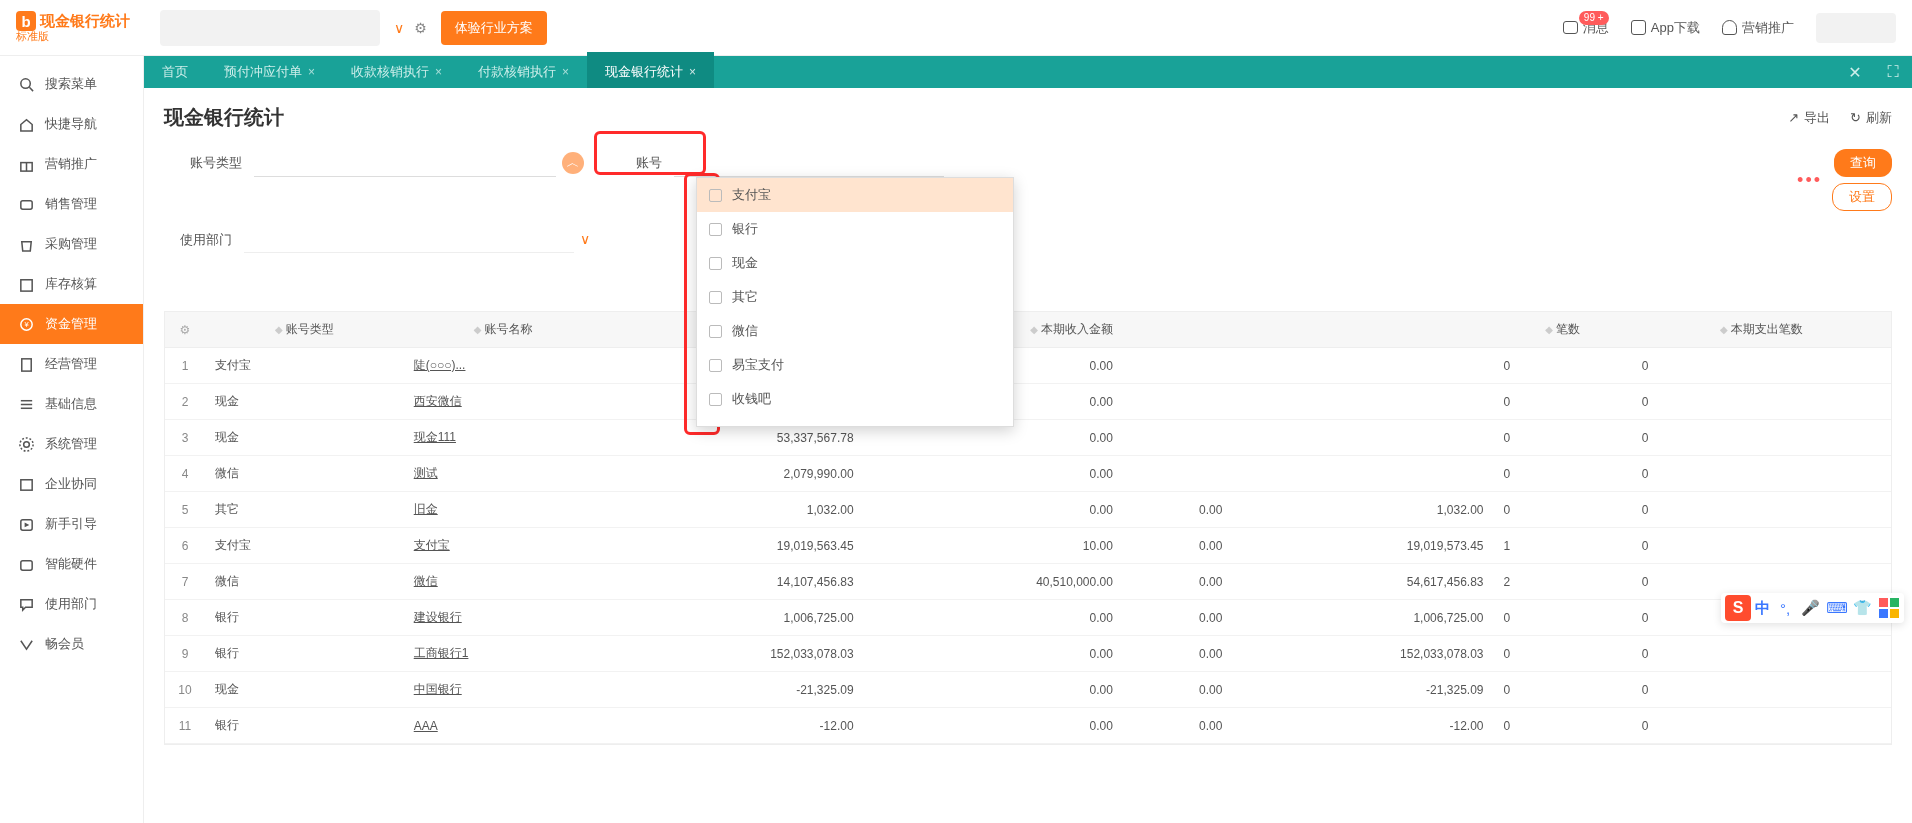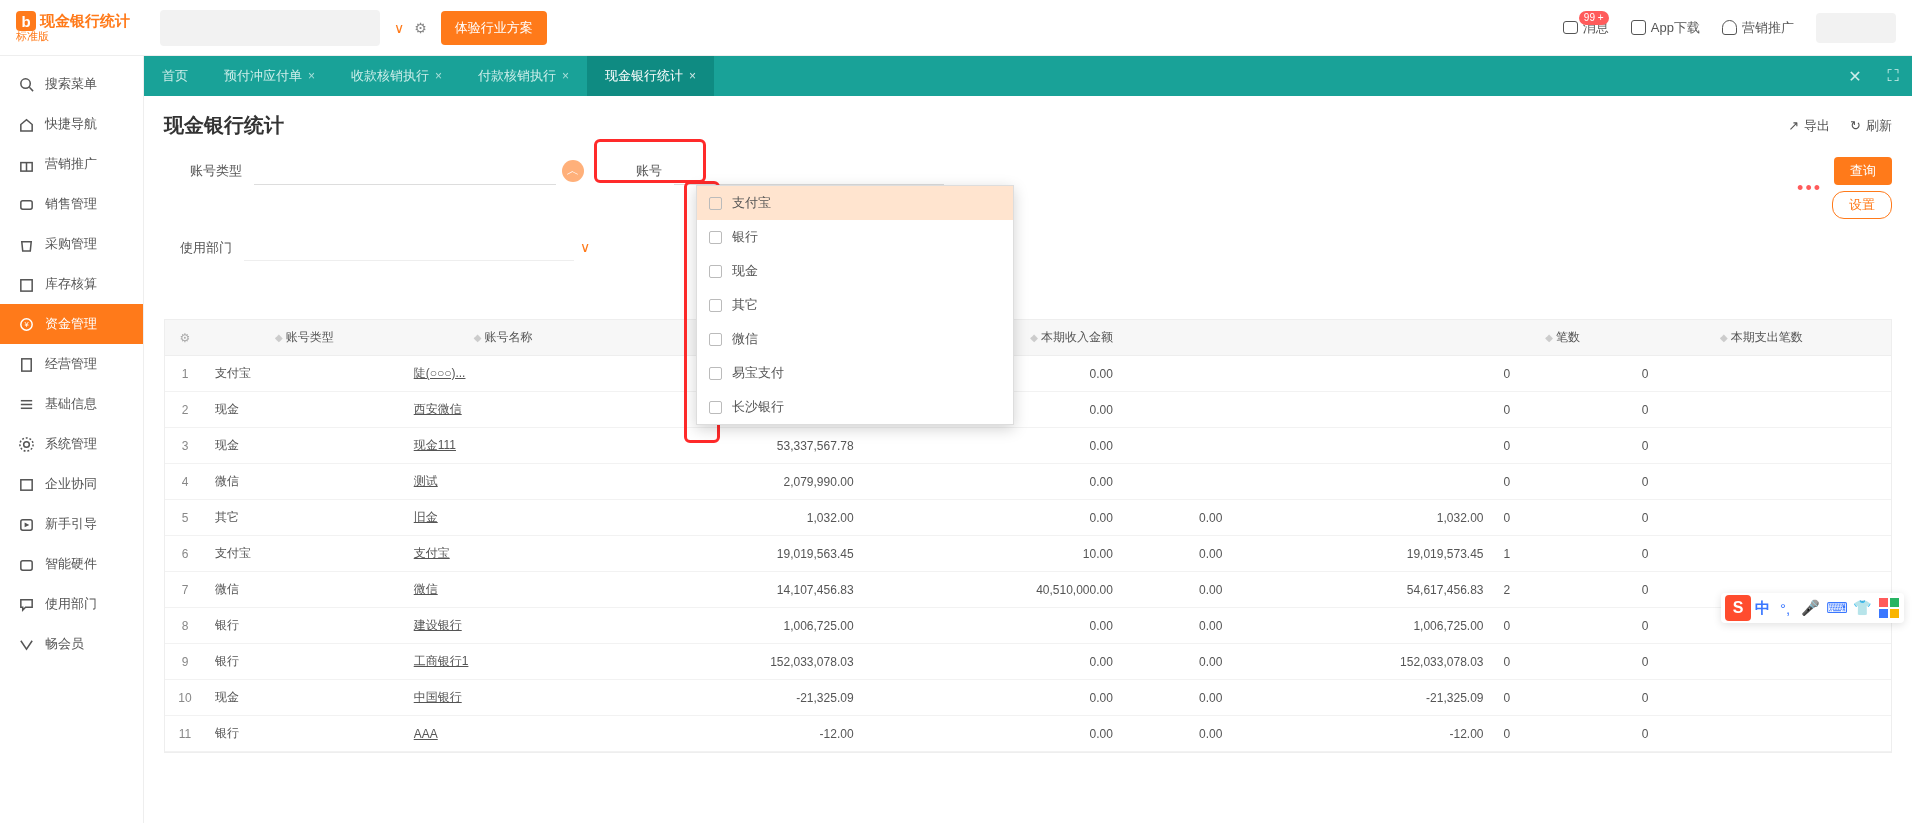--- a/index.html
+++ b/index.html
@@ -28,21 +28,21 @@
 .layout { display: flex; height: calc(100vh - 56px); }
 
 
 .sidebar { width: 144px; border-right: 1px solid #eee; padding-top: 8px; }
 .sidebar-item { display: flex; align-items: center; gap: 10px; padding: 11px 18px; color: #555; cursor: pointer; font-size: 13px; }
 .sidebar-item.active { background: #ff7a1a; color: #fff; }
 .side-icon { width: 17px; height: 17px; color: inherit; flex-shrink: 0; }
 
 
 .content { flex: 1; background: #f5f5f5; display: flex; flex-direction: column; }
-.tabs { background: #19a298; display: flex; align-items: center; height: 40px; }
+.tabs { background: #19a298; display: flex; align-items: center; height: 32px; }
 .tab { color: #cdeeea; padding: 0 18px; height: 40px; display: flex; align-items: center; gap: 6px; cursor: pointer; font-size: 13px; }
 .tab.active { background: #0f8b82; color: #fff; }
 .tab-close { font-size: 12px; opacity: .8; }
 .tabs-right { margin-left: auto; display: flex; }
 .tab-ctrl { width: 38px; height: 40px; display: flex; align-items: center; justify-content: center; color: #cdeeea; cursor: pointer; font-size: 16px; }
 
 
 .page { flex: 1; background: #fff; margin: 0; padding: 16px 20px 20px; overflow: auto; }
 .page-head { display: flex; align-items: center; }
 .page-title { font-size: 20px; font-weight: 600; color: #333; }
@@ -62,21 +62,21 @@
 .filter-col-label { width: 90px; text-align: right; padding-right: 12px; color: #555; font-size: 13px; }
 .filter-input { flex: 1; height: 28px; border: none; border-bottom: 1px solid #ddd; outline: none; font-size: 13px; }
 .red-box { border: 3px solid #ff2a2a; border-radius: 6px; padding: 4px 6px; position: absolute; }
 .red-box.rb1 { left: 430px; top: -18px; width: 112px; height: 44px; }
 .red-box.rb2 { left: 520px; top: 24px; width: 36px; height: 262px; }
 .collapse-btn { width: 22px; height: 22px; border-radius: 50%; background: #ffb07a; color: #fff; display: flex; align-items: center; justify-content: center; margin-left: 6px; cursor: pointer; font-size: 13px; }
 .dept-input { width: 330px; border: none; border-bottom: 1px solid #eee; height: 28px; outline: none; }
 .chevron-orange { color: #ff7a1a; font-size: 14px; margin-left: 6px; }
 .filter-right { margin-left: auto; display: flex; align-items: center; gap: 10px; }
 .dots { color: #ff5b5b; font-size: 18px; letter-spacing: 2px; cursor: pointer; }
-.btn-query { background: #ff7a1a; color: #fff; border: none; border-radius: 4px; padding: 5px 16px; cursor: pointer; font-size: 13px; }
+.btn-query { background: #ff7a1a; color: #fff; border: none; border-radius: 12px; padding: 5px 16px; cursor: pointer; font-size: 13px; }
 .btn-set { background: #fff; color: #ff7a1a; border: 1px solid #ff7a1a; border-radius: 12px; padding: 4px 16px; cursor: pointer; font-size: 13px; }
 .btn-set-wrap { display: flex; flex-direction: column; gap: 6px; align-items: flex-end; }
 
 
 .dropdown { position: absolute; left: 532px; top: 28px; width: 318px; background: #fff; border: 1px solid #ddd; box-shadow: 0 4px 14px rgba(0,0,0,.18); z-index: 50; max-height: 250px; overflow-y: auto; }
 .dd-item { display: flex; align-items: center; gap: 10px; padding: 8px 12px; cursor: pointer; font-size: 13px; color: #555; }
 .dd-item.hover { background: #ffe4cf; }
 .checkbox { width: 13px; height: 13px; border: 1px solid #bbb; border-radius: 2px; flex-shrink: 0; }
 .dropdown::-webkit-scrollbar { width: 12px; }
 .dropdown::-webkit-scrollbar-thumb { background: #c9c9c9; border-radius: 2px; }
@@ -332,20 +332,24 @@
                 <span class="checkbox"></span>
                 <span>其它</span>
               </div>
               <div class="dd-item">
                 <span class="checkbox"></span>
                 <span>微信</span>
               </div>
               <div class="dd-item">
                 <span class="checkbox"></span>
                 <span>易宝支付</span>
+              </div>
+              <div class="dd-item">
+                <span class="checkbox"></span>
+                <span>收钱吧</span>
               </div>
               <div class="dd-item">
                 <span class="checkbox"></span>
                 <span>长沙银行</span>
               </div>
             </div>
         </div>
       </div>
 
       <div class="table-wrap">

